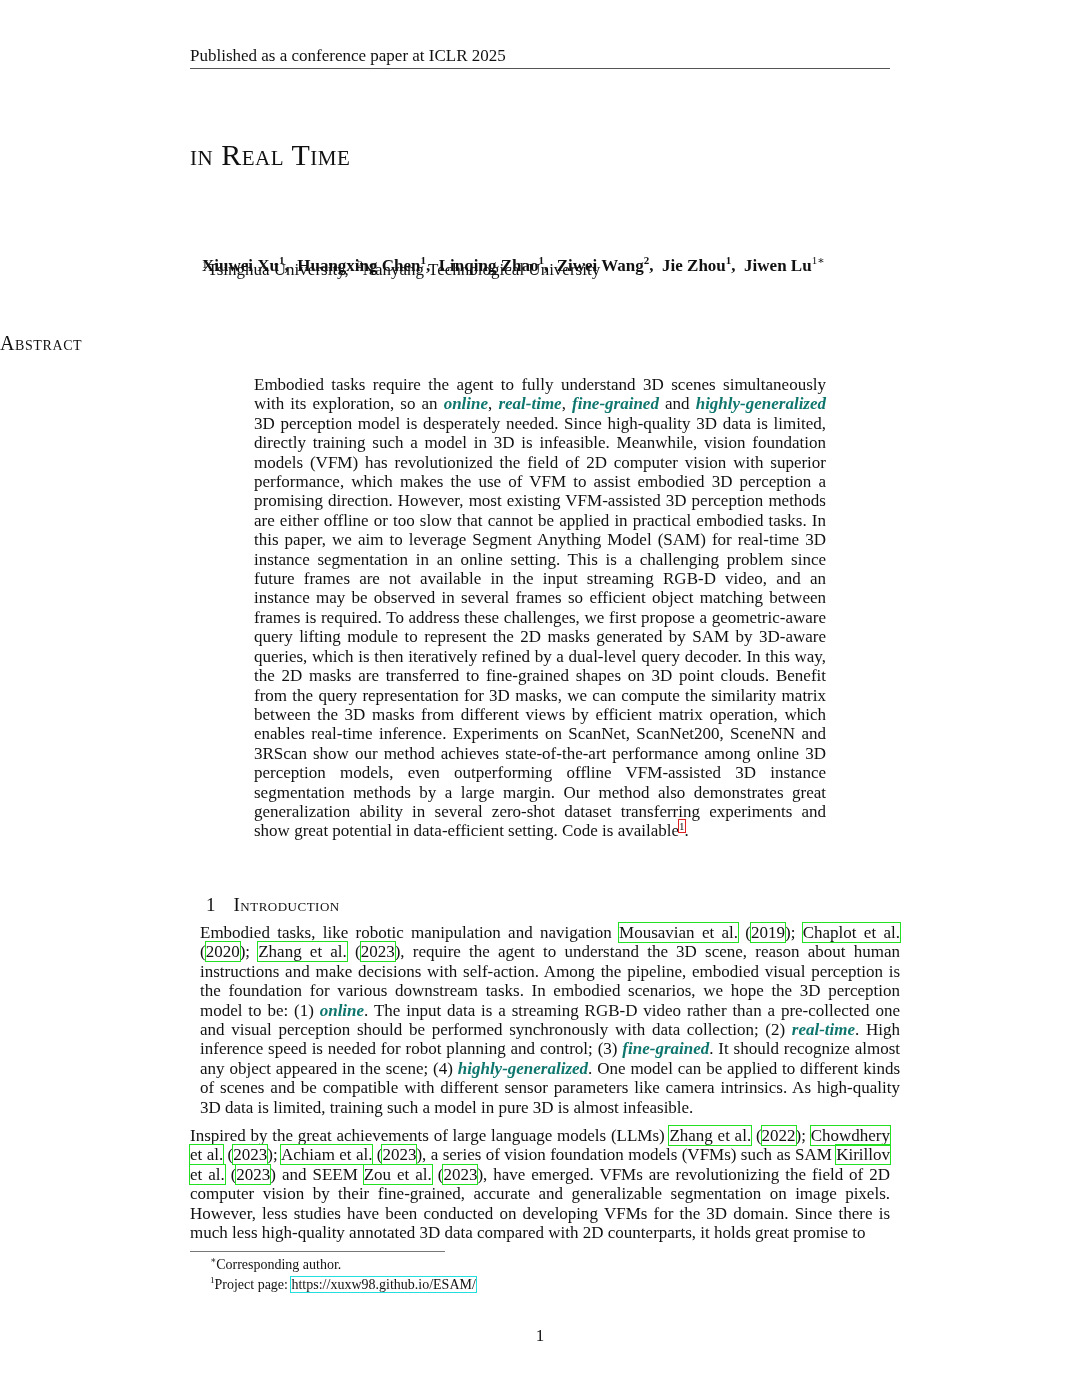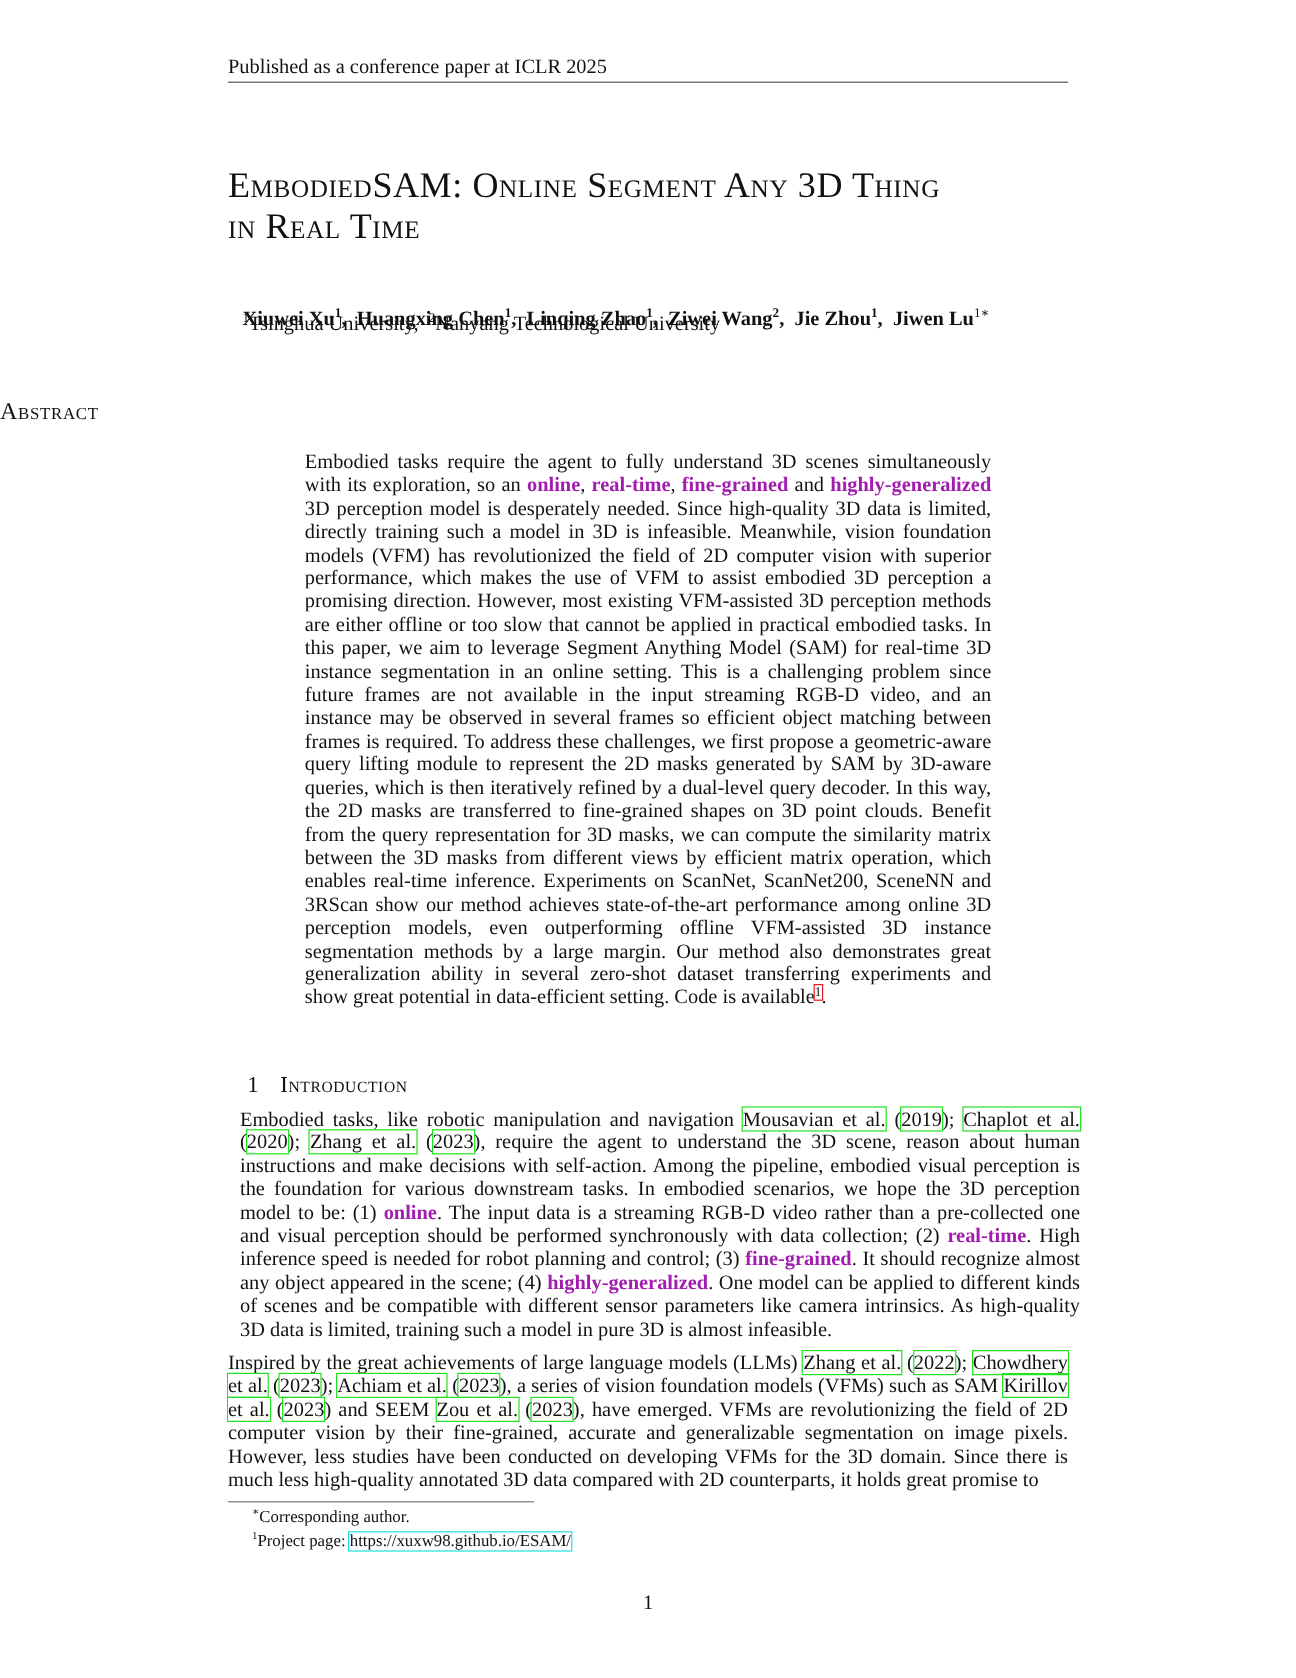--- a/index.html
+++ b/index.html
@@ -17,21 +17,21 @@
 
   .authors { position: absolute; left: 202px; top: 256px; width: 700px; font-size: 17px; line-height: 20px; font-weight: bold; }
   .authors sup, .affils sup { font-size: 11px; line-height: 0; }
   .affils { position: absolute; left: 202px; top: 260px; width: 700px; font-size: 17px; line-height: 20px; }
 
   .abstract-heading { position: absolute; left: 0; top: 332px; width: 1080px; text-align: left;
     font-size: 20px; font-variant: small-caps; letter-spacing: 0.6px; margin: 0; font-weight: normal; }
 
   .abstract { position: absolute; left: 254px; top: 375px; width: 572px; font-size: 17px; line-height: 19.4px;
     text-align: justify; margin: 0; }
-  .emph { color: #a21caf; font-weight: bold; }
+  .emph { color: #0f766e; font-weight: bold; font-style: italic; }
 
   .cite { outline: 1.5px solid #22e022; outline-offset: 0px; }
   .fn-ref { outline: 1.5px solid #e02020; outline-offset: 0px; font-size: 11px; vertical-align: super; line-height: 0; }
   .url { outline: 1.5px solid #22dede; outline-offset: 0px; }
 
   .section-heading { position: absolute; left: 190px; top: 878px; font-size: 19px; margin: 16px; font-weight: normal; }
   .section-heading .num { margin-right: 18px; }
   .section-heading .sc { font-variant: small-caps; letter-spacing: 0.5px; }
 
   .intro-p1 { position: absolute; left: 200px; top: 923px; width: 700px; font-size: 17px; line-height: 19.4px;
@@ -46,21 +46,20 @@
 </style>
 </head>
 <body>
 
 <div class="page">
 
   <div class="running-header">Published as a conference paper at ICLR 2025</div>
   <div class="header-rule"></div>
 
   <h1 class="title">
-    <span class="line">EmbodiedSAM: Online Segment Any 3D Thing</span>
     <span class="line">in Real Time</span>
   </h1>
 
   <div class="authors">
     <span><span>Xiuwei Xu</span><sup>1</sup><span style="white-space:pre">,  </span></span><span><span>Huangxing Chen</span><sup>1</sup><span style="white-space:pre">,  </span></span><span><span>Linqing Zhao</span><sup>1</sup><span style="white-space:pre">,  </span></span><span><span>Ziwei Wang</span><sup>2</sup><span style="white-space:pre">,  </span></span><span><span>Jie Zhou</span><sup>1</sup><span style="white-space:pre">,  </span></span><span><span>Jiwen Lu</span><sup style="font-weight:normal">1∗</sup></span>
   </div>
 
   <div class="affils">
     <span><sup>1</sup><span style="white-space:pre">Tsinghua University,  </span></span><span><sup>2</sup><span>Nanyang Technological University</span></span>
   </div>

